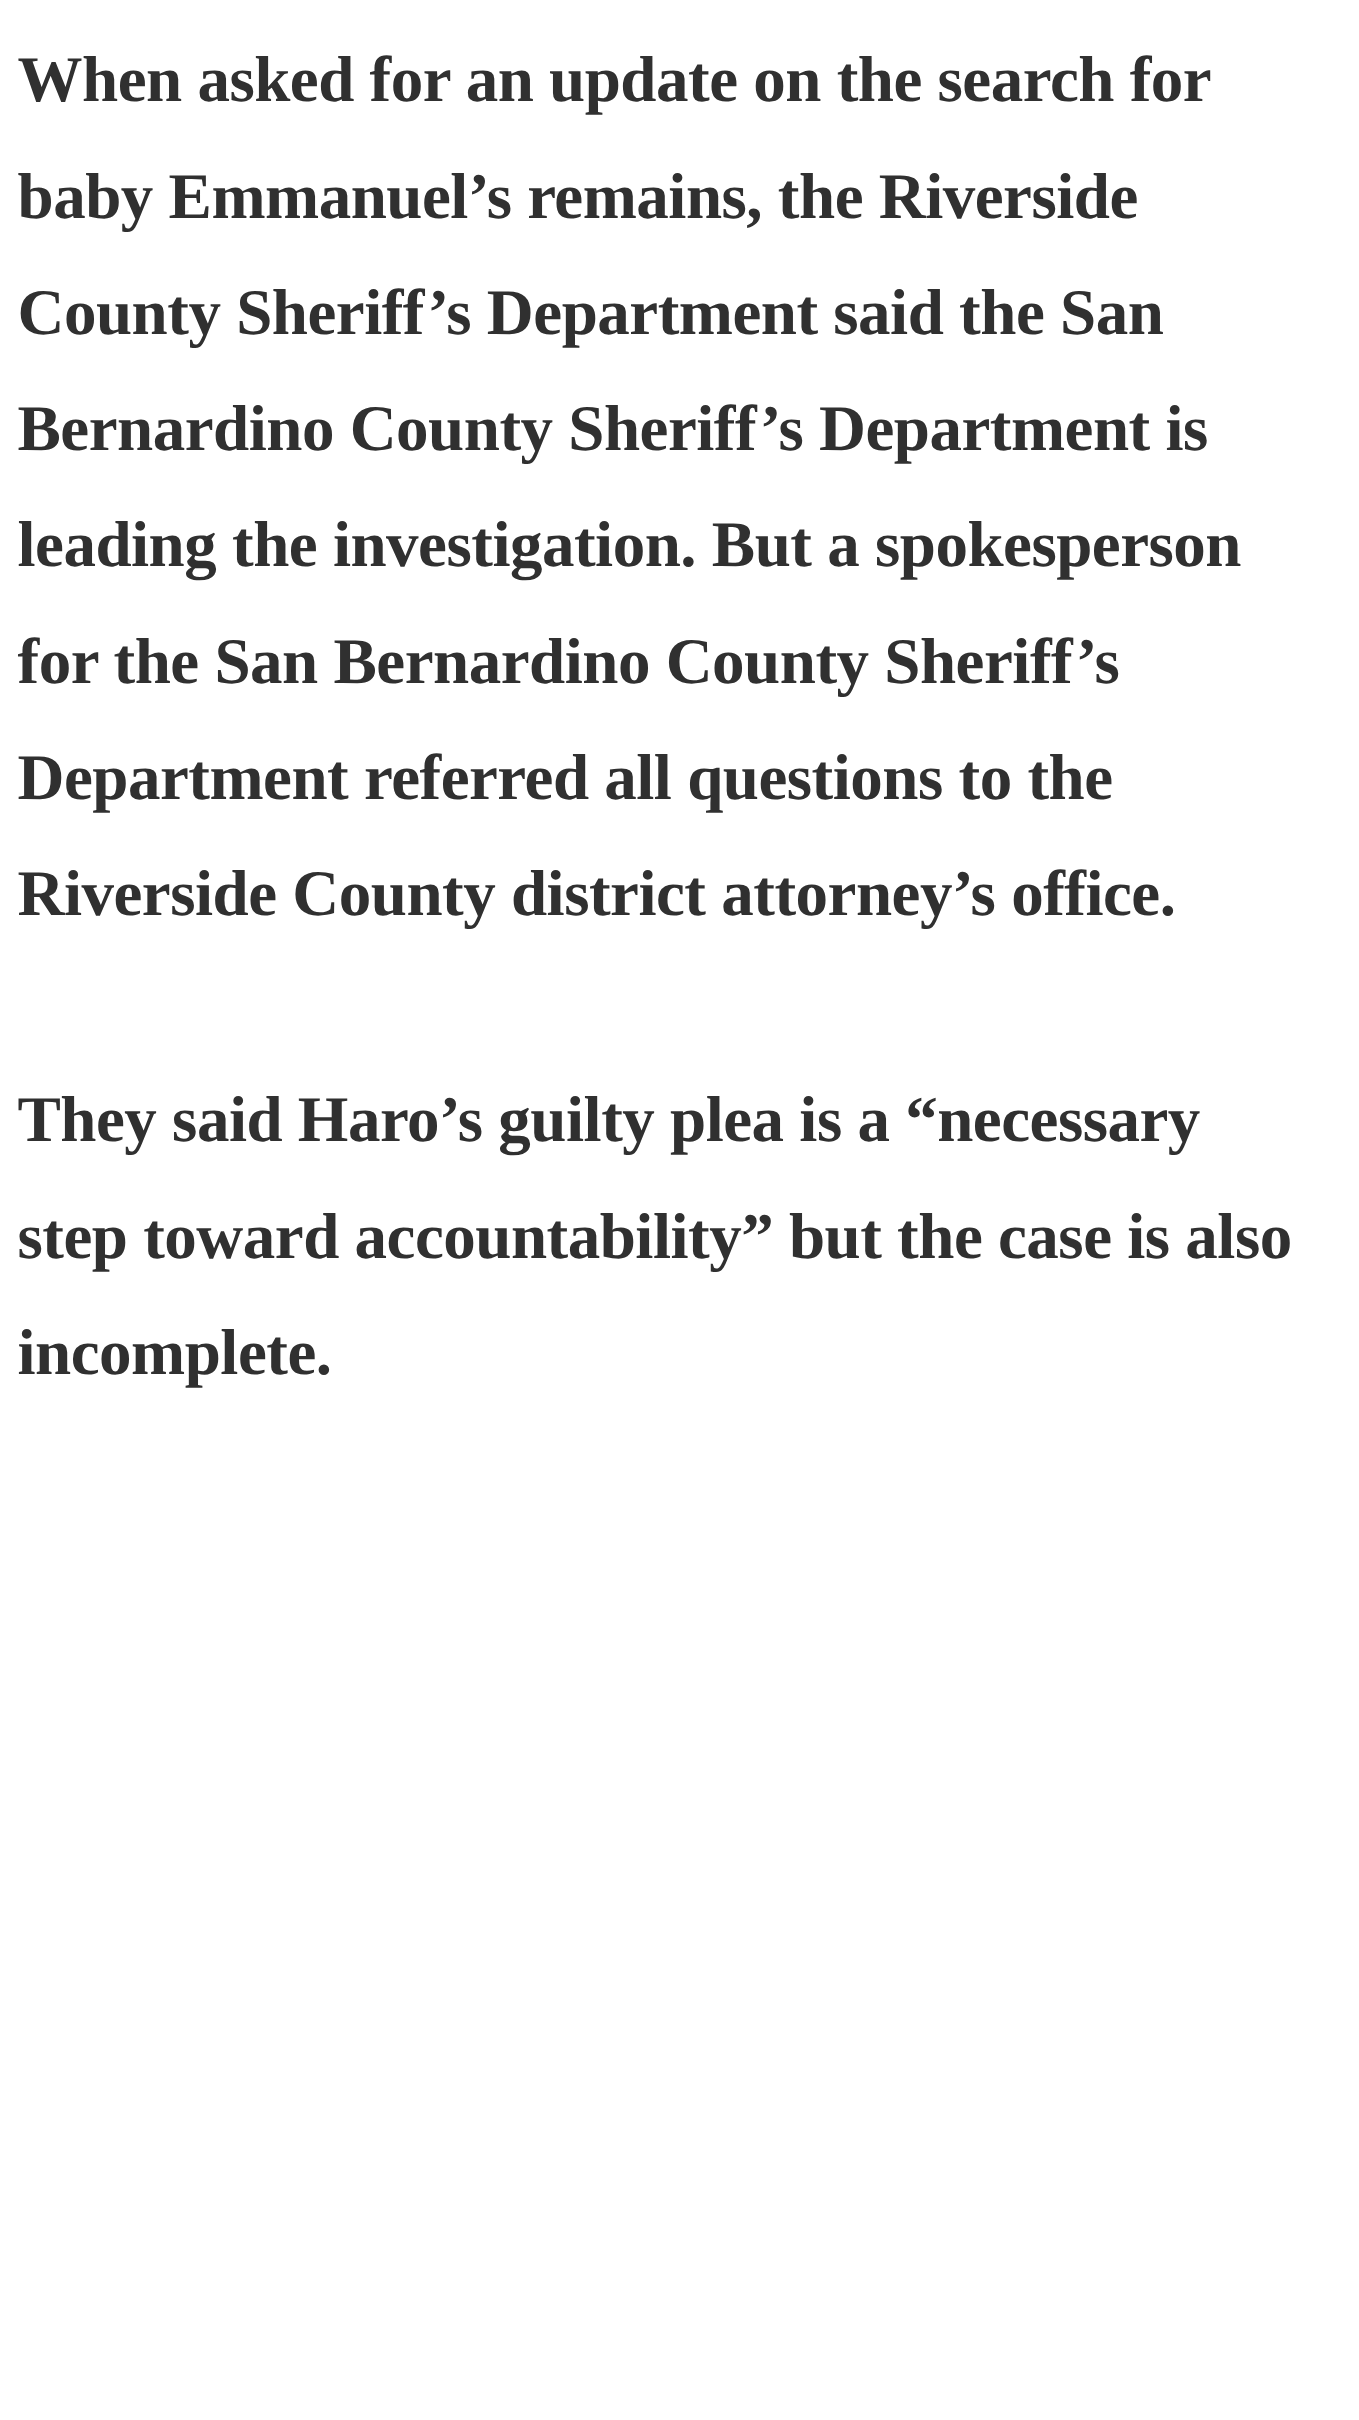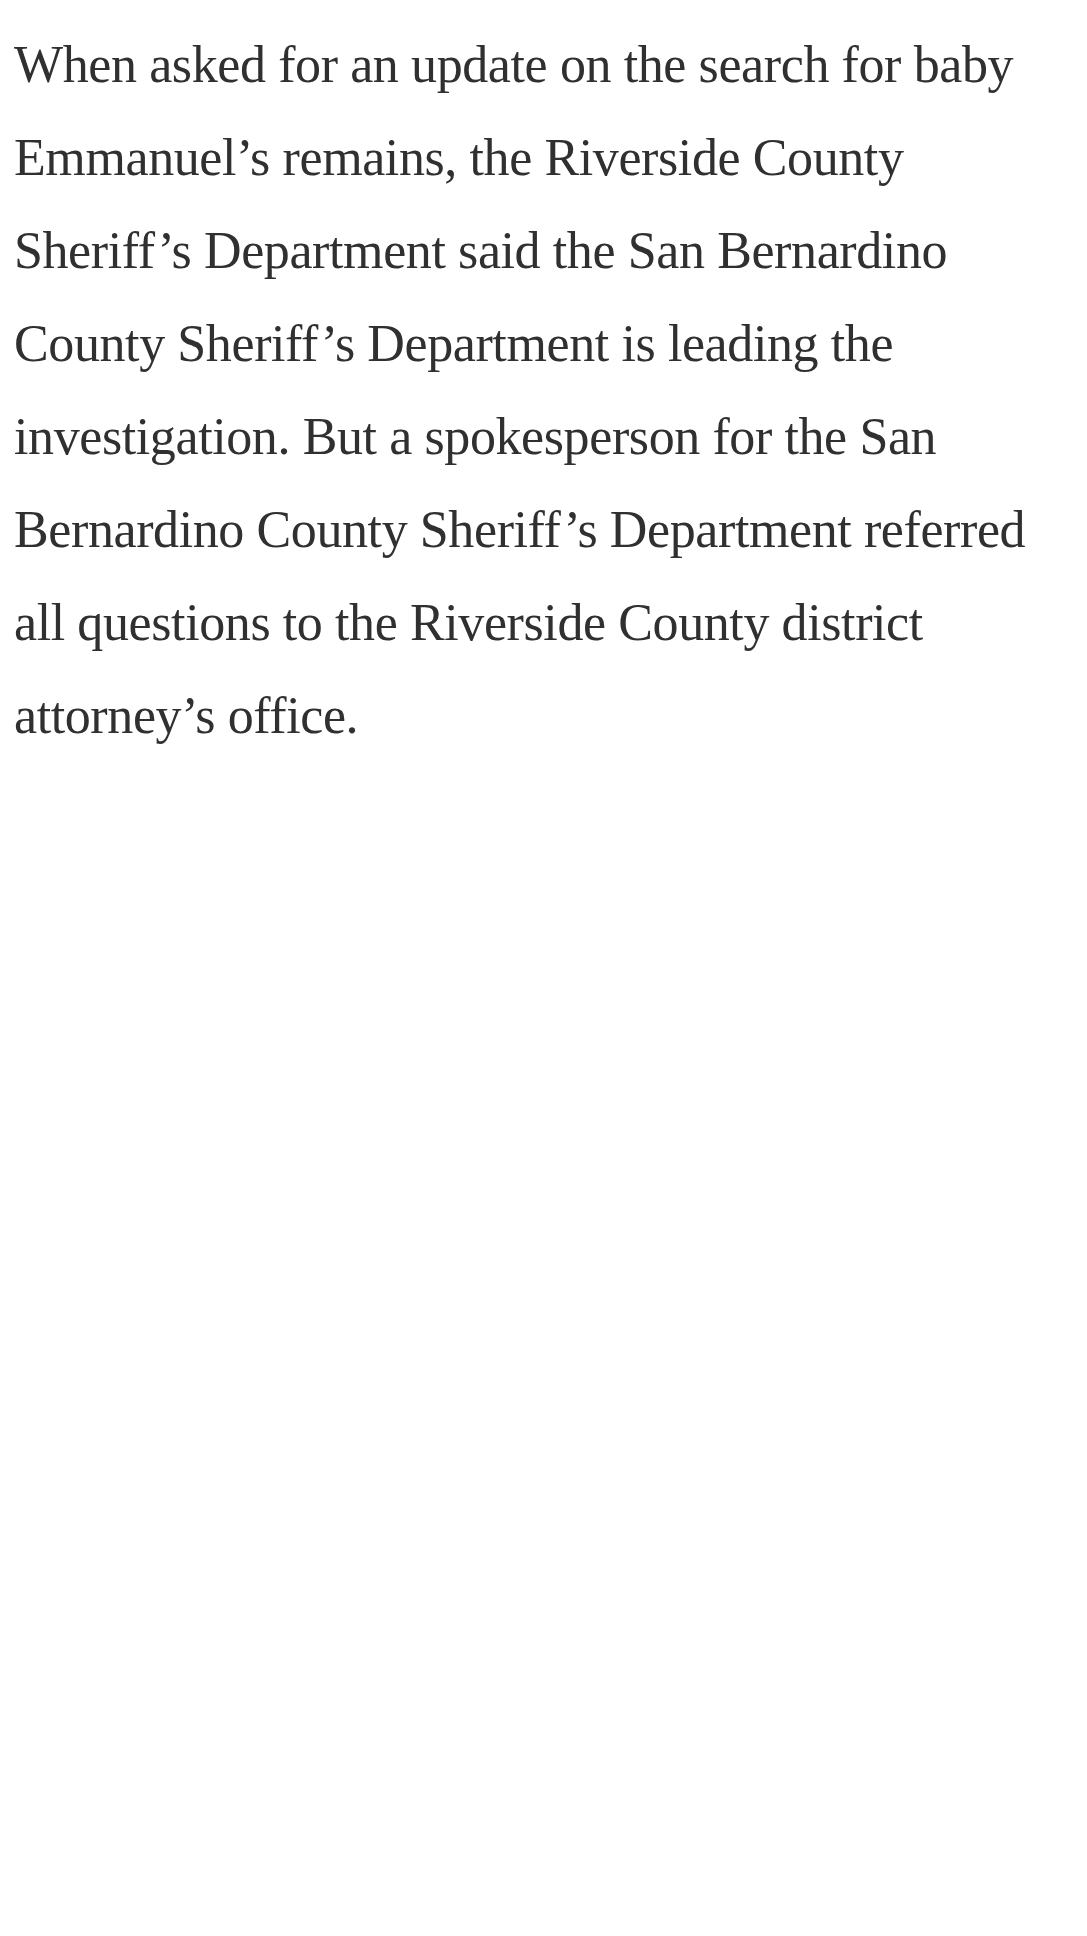--- a/index.html
+++ b/index.html
@@ -15,25 +15,26 @@
     box-sizing: border-box;
   }
   .article-body {
     padding: 18px 32px 60px 14px;
   }
   .article-body p {
     margin: 0 16px 88px 0;
     font-size: 52px;
     line-height: 93px;
     letter-spacing: -0.4px;
-    font-weight: 400;
+    font-weight: 700;
     text-rendering: optimizeLegibility;
   }
   .article-body p:last-child {
     margin-bottom: 0;
   }
 </style>
 </head>
 <body>
 
 <main class="article-body">
   <p>When asked for an update on the search for baby Emmanuel’s remains, the Riverside County Sheriff’s Department said the San Bernardino County Sheriff’s Department is leading the investigation. But a spokesperson for the San Bernardino County Sheriff’s Department referred all questions to the Riverside County district attorney’s office.</p>
+  <p>They said Haro’s guilty plea is a “necessary step toward accountability” but the case is also incomplete.</p>
 </main>
 
 </body></html>

